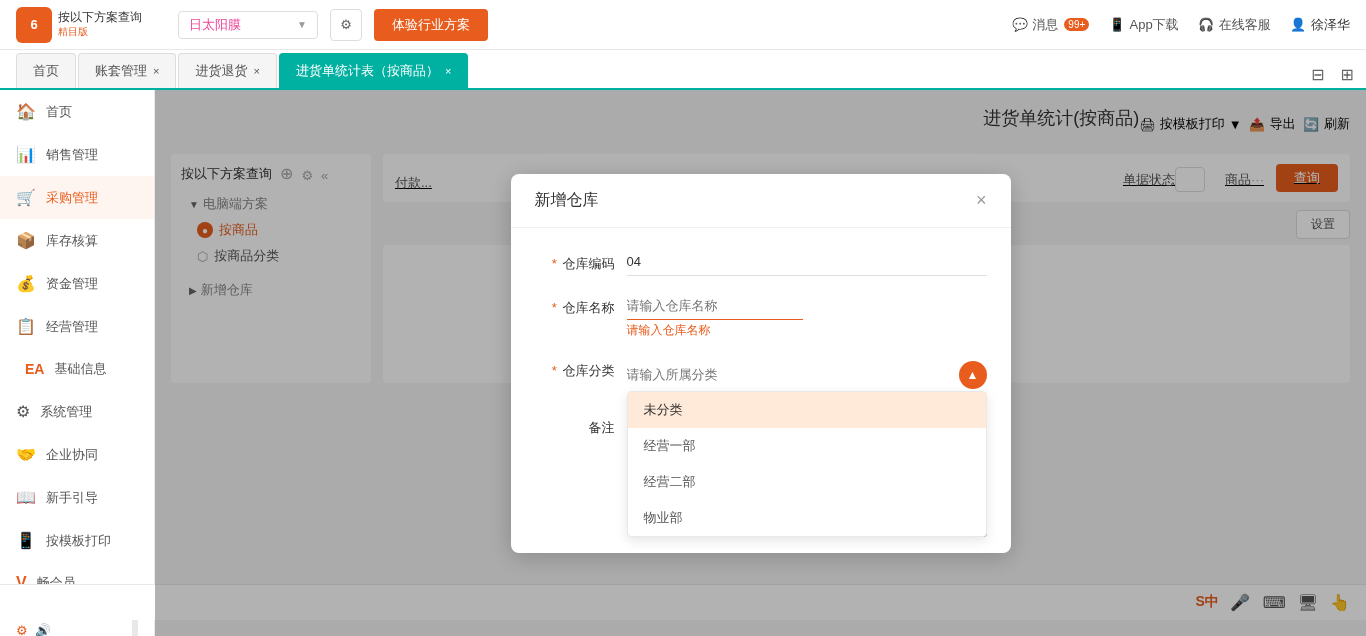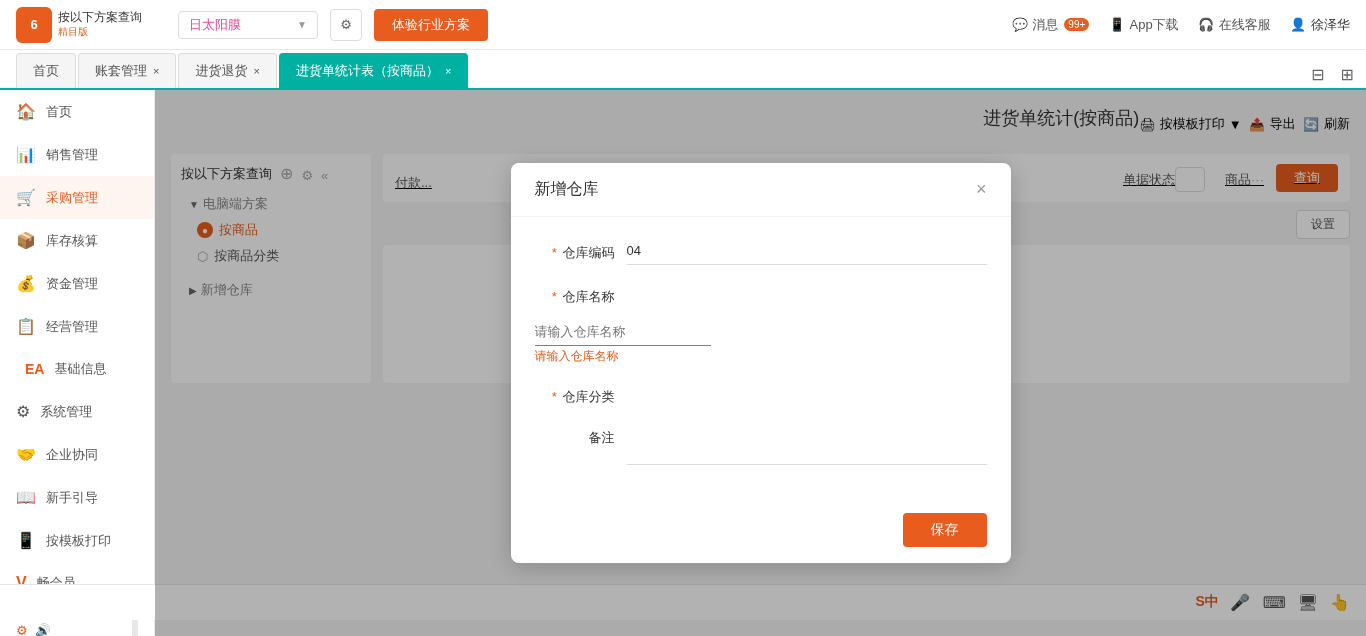--- a/index.html
+++ b/index.html
@@ -480,37 +480,49 @@
 
           <div class="form-row">
             <div class="form-label">
               <span class="required">*</span>
               <span>仓库编码</span>
             </div>
             <input class="form-input" type="text" style="flex: 1 1 0%; border-top: none; border-right: none; border-left: none; border-image: initial; border-bottom: 1px solid rgb(221, 221, 221); padding: 6px 0px; font-size: 13px; outline: none;" value="04">
           </div>
 
           <div class="form-row" style="flex-direction:column;">
-            <div style="display:flex; align-items:flex-start; gap:12px;flex-direction:column;">
+            <div style="display:flex; align-items:flex-start; gap:12px;">
               <div class="form-label">
                 <span class="required">*</span>
                 <span>仓库名称</span>
               </div>
               <div class="input-wrapper">
                 <input class="form-input error-border" type="text" placeholder="请输入仓库名称" style="">
                 <div class="error-tip">请输入仓库名称</div>
               </div>
             </div>
           </div>
 
           <div class="form-row">
             <div class="form-label">
               <span class="required">*</span>
               <span>仓库分类</span>
             </div>
+            <div class="dropdown-wrapper">
+              <div class="dropdown-input-row">
+                <input type="text" style="border: none; outline: none; flex: 1 1 0%; font-size: 13px;" placeholder="请输入所属分类">
+                <div class="dropdown-toggle">▲</div>
+              </div>
+              <div class="dropdown-list">
+                <div class="dropdown-list-item highlighted">未分类</div>
+                <div class="dropdown-list-item">经营一部</div>
+                <div class="dropdown-list-item">经营二部</div>
+                <div class="dropdown-list-item">物业部</div>
+              </div>
+            </div>
           </div>
 
           <div class="form-row">
             <div class="form-label">备注</div>
             <textarea class="textarea-input" rows="2" style="flex: 1 1 0%; border-top: none; border-right: none; border-left: none; border-image: initial; border-bottom: 1px solid rgb(221, 221, 221); padding: 6px 0px; resize: none; font-size: 13px; outline: none; font-family: inherit;"></textarea>
           </div>
         </div>
         <div class="modal-footer">
           <button class="btn-save">保存</button>
         </div>

